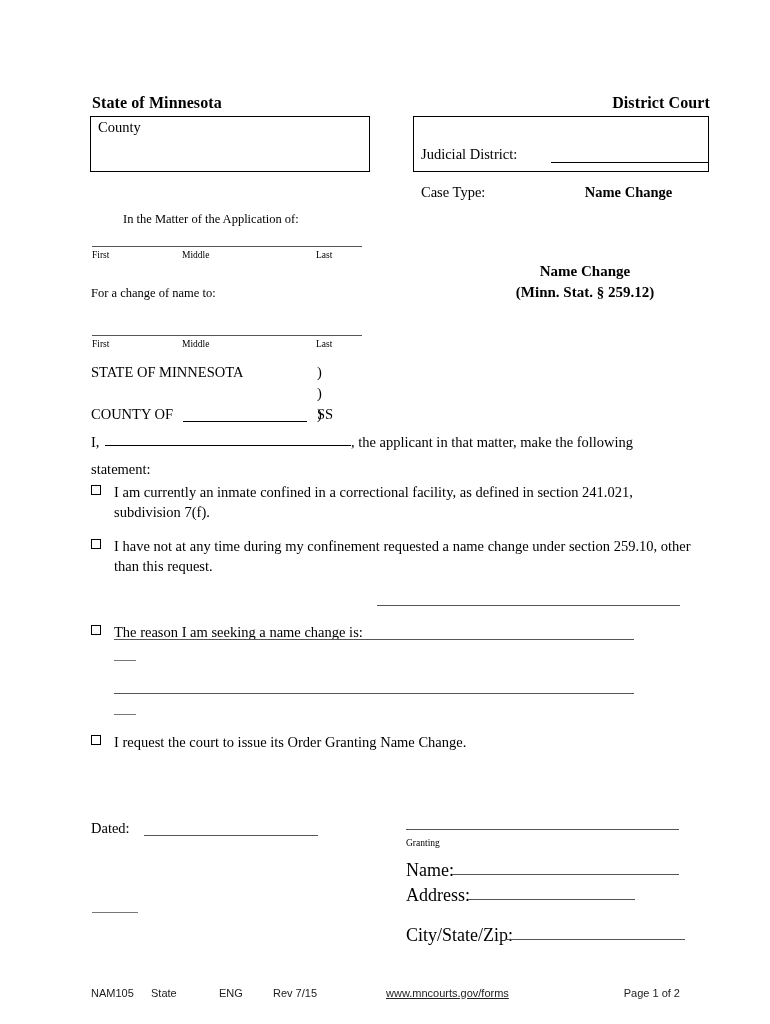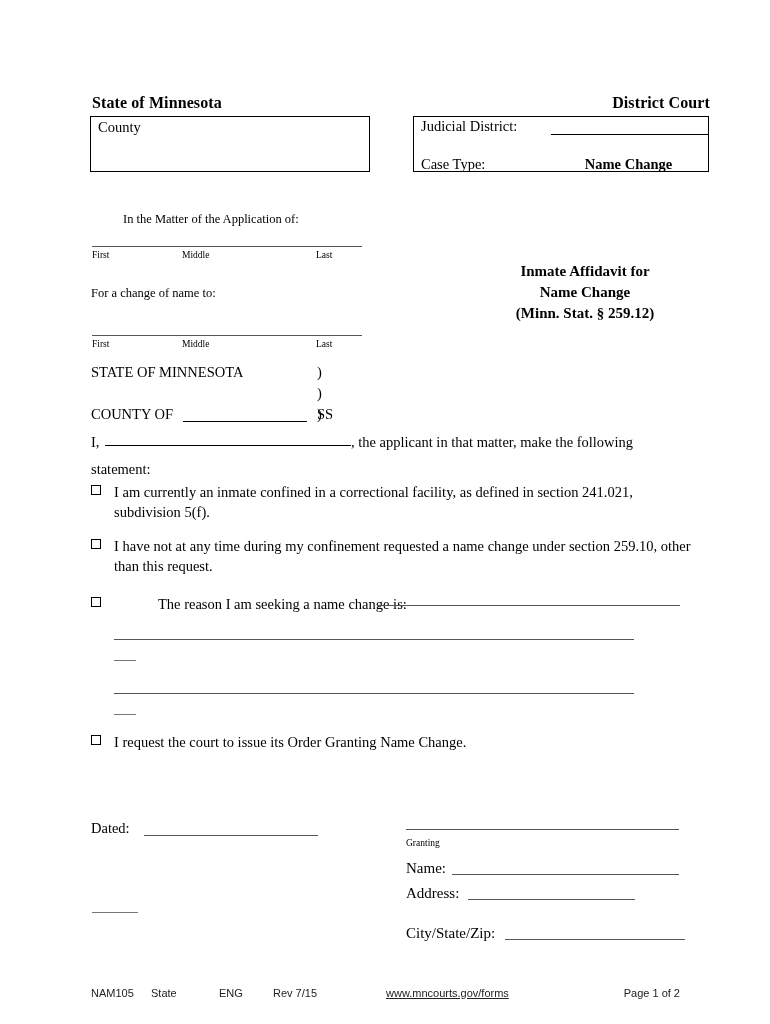--- a/index.html
+++ b/index.html
@@ -58,20 +58,21 @@
     width: 296px;
     height: 56px;
     border: 1.4px solid #000;
     box-sizing: border-box;
   }
   .case-row {
     position: absolute;
     left: 0;
     width: 100%;
     height: 19px;
+    margin-top: 28px;
   }
   .case-row .rlbl {
     position: absolute;
     left: 7px;
     top: 1px;
     font-size: 14.5px;
     white-space: nowrap;
   }
   .case-row .rline {
     position: absolute;
@@ -241,21 +242,21 @@
   }
   .sig-label {
     position: absolute;
     left: 406px;
     top: 838px;
     font-size: 9.5px;
   }
   .sig-field {
     position: absolute;
     left: 406px;
-    font-size: 15px;
+    font-size: 18px;
   }
   .sig-field .fl {
     position: absolute;
     top: 14px;
     border-bottom: 1.2px solid #555;
   }
 
   
   .footer {
     position: absolute;
@@ -309,21 +310,20 @@
   <div class="changeto">For a change of name to:</div>
 
   <div class="name-rule" style="top:335px;"></div>
   <div class="fml" style="top:339px;">
     <span class="f">First</span>
     <span class="m">Middle</span>
     <span class="l">Last</span>
   </div>
 
   <div class="doc-title">
-    <div>Inmate Affidavit for</div>
     <div>Name Change</div>
     <div>(Minn. Stat. § 259.12)</div>
   </div>
 
   <div class="venue">
     <span class="p1">STATE OF MINNESOTA</span>
     <span class="p2">COUNTY OF</span>
     <span class="county-line"></span>
     <span class="b1">)</span>
     <span class="b2">) SS</span>
@@ -332,29 +332,29 @@
 
   <div class="intro">
     <span class="i-lead">I,</span>
     <span class="i-line"></span>
     <span class="i-rest">, the applicant in that matter, make the following</span>
     <span class="i-tail">statement:</span>
   </div>
 
   <div class="cb-item" style="top:482px;">
     <span class="cb-box"></span>
-    <span class="cb-text">I am currently an inmate confined in a correctional facility, as defined in section 241.021, subdivision 5(f).</span>
+    <span class="cb-text">I am currently an inmate confined in a correctional facility, as defined in section 241.021, subdivision 7(f).</span>
   </div>
 
   <div class="cb-item" style="top:536px;">
     <span class="cb-box"></span>
     <span class="cb-text">I have not at any time during my confinement requested a name change under section 259.10, other than this request.</span>
   </div>
 
-  <div class="cb-item" style="top:594px; width:300px;padding-left:44px;">
+  <div class="cb-item" style="top:622px; width:300px;">
     <span class="cb-box"></span>
     <span class="cb-text">The reason I am seeking a name change is:</span>
   </div>
   <div class="fill-rule" style="left:377px; top:605px; width:303px;"></div>
   <div class="fill-rule" style="left:114px; top:639px; width:520px;"></div>
   <div class="stub-rule" style="left:114px; top:660px; width:22px;"></div>
   <div class="fill-rule" style="left:114px; top:693px; width:520px;"></div>
   <div class="stub-rule" style="left:114px; top:714px; width:22px;"></div>
 
   <div class="cb-item" style="top:732px;">

